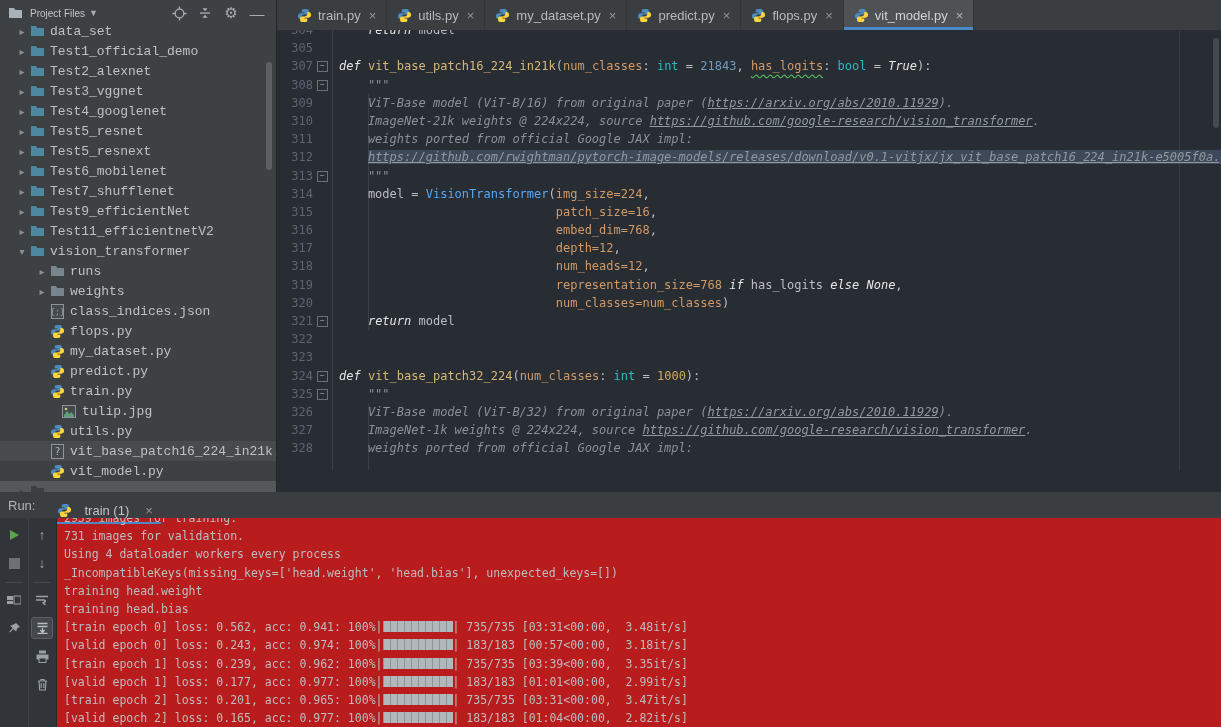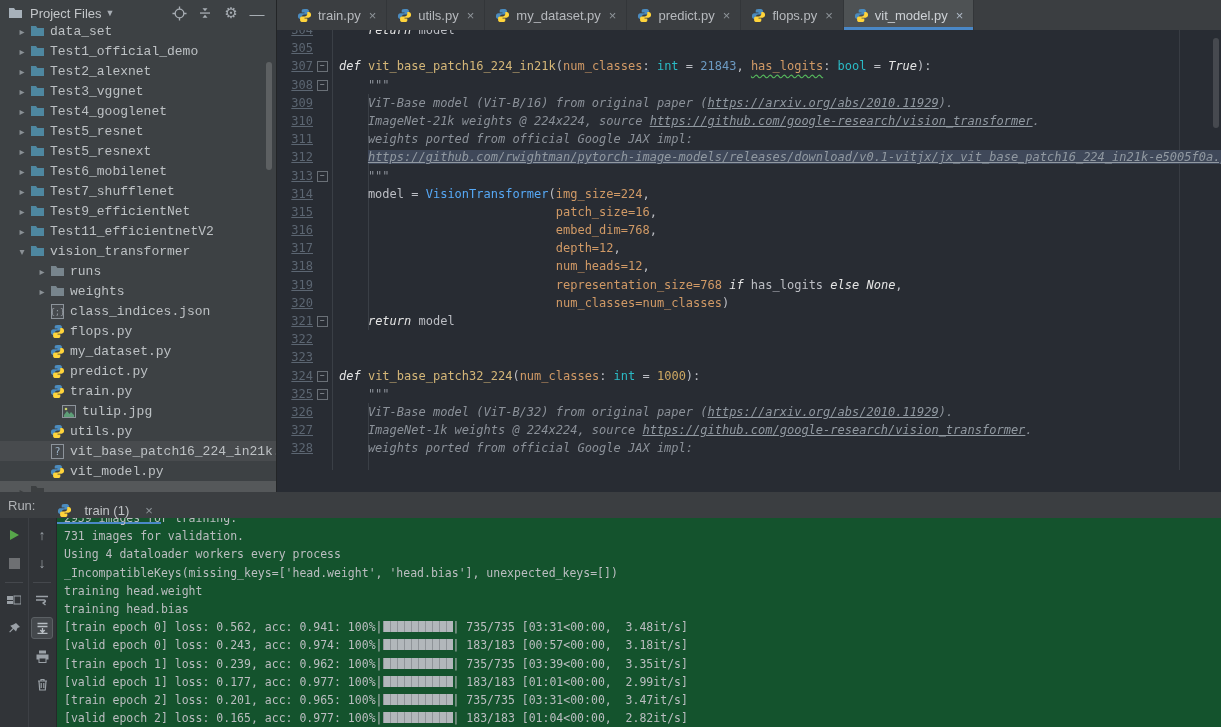--- a/index.html
+++ b/index.html
@@ -1,21 +1,21 @@
 <!DOCTYPE html>
 <html><head>
 <meta charset="utf-8">
 <style>
   html,body{margin:0;padding:0;background:#1e2022;}
   .app{position:relative;width:1221px;height:727px;overflow:hidden;
        font-family:"Liberation Sans",sans-serif;background:#282c33;color:#bcbec4;}
   
   .left-pane{position:absolute;left:0;top:0;width:276px;height:492px;background:#3d4144;overflow:hidden;border-right:1px solid #232527;}
   .pp-toolbar{position:absolute;left:0;top:0;width:100%;height:26px;display:flex;align-items:center;padding:0 6px;box-sizing:border-box;background:#3d4144;z-index:3;}
-  .pp-title{font-size:13px;color:#c3c6c9;margin:0 4px 0 6px;}
+  .pp-title{font-size:10px;color:#c3c6c9;margin:0 4px 0 6px;}
   .caret{font-size:9px;color:#a7adb3;margin-right:auto;}
   .tbico{width:26px;height:22px;display:flex;align-items:center;justify-content:center;color:#a7adb3;}
   .tree{position:absolute;left:0;top:26px;width:100%;bottom:0;overflow:hidden;}
   .trow{position:relative;height:20px;display:flex;align-items:center;font-size:13px;color:#bdc1c4;white-space:nowrap;}
   .trow .chev{width:12px;text-align:center;font-size:10px;color:#8a9095;flex:none;}
   .trow .ti{width:18px;flex:none;display:flex;justify-content:center;}
   .trow .lbl{margin-left:4px;font-family:Liberation Mono, monospace;}
   .trow.hl{background:#484b4e;}
   .trow.partial{background:#55585a;color:#3c3f41;}
   .tree-scrollthumb{position:absolute;right:4px;top:62px;width:6px;height:108px;background:#5d6062;border-radius:3px;}
@@ -23,42 +23,42 @@
   .editor-pane{position:absolute;left:277px;top:0;right:0;height:492px;background:#282c33;}
   .tabbar{position:absolute;left:0;top:0;right:0;height:30px;background:#3b3e41;display:flex;align-items:stretch;padding-left:10px;}
   .tab{display:flex;align-items:center;gap:6px;padding:0 10px;font-size:13px;color:#b6b9bd;border-right:1px solid #333639;position:relative;}
   .tab .x{color:#8f959a;font-size:13px;margin-left:2px;}
   .tab.active{background:#4e5254;color:#ced2d6;}
   .tab.active:after{content:"";position:absolute;left:0;right:0;bottom:0;height:3px;background:#4a88c7;}
   .tab.active .x{color:#aeb9c6;}
   .code-area{position:absolute;left:0;top:30px;right:0;bottom:22px;overflow:hidden;font-family:"DejaVu Sans Mono","Liberation Mono",monospace;font-size:12px;}
   .code-inner{position:relative;margin-top:-9px;}
   .cline{position:relative;height:18.2px;line-height:18.2px;white-space:pre;}
-  .gut{position:absolute;left:0;top:0;width:36px;text-align:right;color:#5c6672;font-size:12px;text-decoration:underline;}
+  .gut{position:absolute;left:0;top:0;width:36px;text-align:right;color:#5c6672;font-size:12px;}
   .fold{position:absolute;left:40px;top:4px;width:9px;height:9px;border:1px solid #6a7077;color:#9aa0a6;font-size:8px;line-height:8px;text-align:center;background:#282c33;z-index:2;}
   .ctext{position:absolute;left:62px;top:0;right:0;}
   .gutline{position:absolute;left:55px;top:0;bottom:0;width:1px;background:#3a3f46;}
   .marginline{position:absolute;left:902px;top:0;bottom:0;width:1px;background:rgba(255,255,255,0.08);}
   .indentguide{position:absolute;left:91px;width:1px;background:#3a3f46;}
   .ed-scrollthumb{position:absolute;right:2px;top:8px;width:6px;height:90px;background:rgba(255,255,255,0.14);border-radius:3px;}
   .tk.p{color:#bcbec4}
   .tk.kw{color:#e5e5e5;font-style:italic}
   .tk.fn{color:#d5b778}
   .tk.cls{color:#56a8f5}
   .tk.typ{color:#2bbac5}
   .tk.numb{color:#6d9bc3}
   .tk.numg{color:#cfa963}
   .tk.arg{color:#d19a66}
   .tk.doc{color:#8b9199;font-style:italic}
   .tk.lnk{color:#9199a1;font-style:italic;text-decoration-line:underline;}
   .tk.sel{background:#3f4859;}
   .tk.sq{text-decoration-line:underline;text-decoration-style:wavy;text-decoration-color:#55b85c;text-underline-offset:3px;}
   .breadcrumb{position:absolute;left:0;right:0;bottom:0;height:22px;background:#313539;display:flex;align-items:center;font-size:12px;color:#c2c6ca;padding-left:67px;border-top:1px solid #26282b;}
   
-  .run-pane{position:absolute;left:0;top:492px;width:100%;height:235px;background:#14532d;z-index:5;}
+  .run-pane{position:absolute;left:0;top:492px;width:100%;height:235px;background:#b91c1c;z-index:5;}
   .run-tabbar{position:absolute;left:0;top:0;width:100%;height:26px;background:#3b3e41;display:flex;align-items:center;font-size:13px;}
   .run-label{color:#b0b3b6;margin:0 14px 0 8px;}
   .run-tab{display:flex;align-items:center;gap:12px;color:#c0c3c6;height:100%;padding:0 8px;position:relative;margin-top:11px;}
   .run-tab:after{content:"";position:absolute;left:0;right:0;bottom:0;height:2px;background:#4a88c7;}
   .run-tab .x{color:#8f959a;margin-left:4px;}
   .run-body{position:absolute;left:0;top:26px;right:0;bottom:0;}
   .run-strip{position:absolute;left:0;top:0;bottom:0;width:56px;background:#313438;border-right:1px solid #26282a;}
   .strip-col{position:absolute;top:0;bottom:0;width:28px;display:flex;flex-direction:column;align-items:center;}
   .strip-col.c1{left:0;border-right:1px solid #3d4045;}
   .strip-col.c2{left:28px;}

